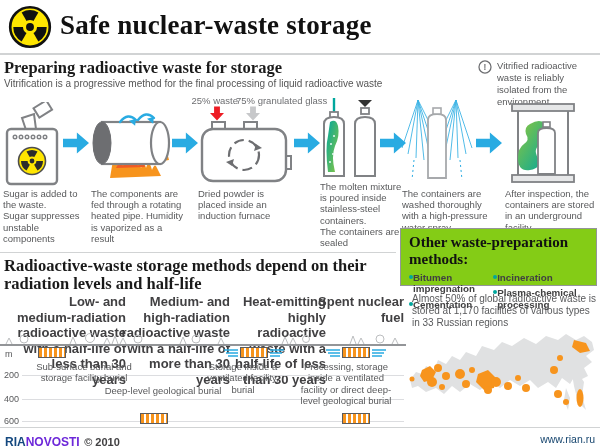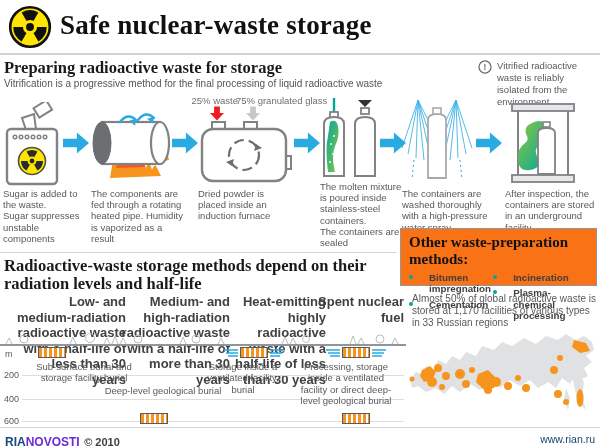--- a/index.html
+++ b/index.html
@@ -17,23 +17,23 @@
   h1{font-size:27px;font-weight:700;color:#111;letter-spacing:.2px}
   h2{font-size:16.5px;font-weight:700;color:#1a1a1a;line-height:1.1}
   .sub{font-size:10px;color:#555}
   .colhead{font-size:13px;font-weight:700;color:#414042;text-align:right;line-height:1.2}
   .method{font-size:9.5px;color:var(--gray-text);text-align:center;line-height:1.2}
   .tick{font-size:9px;color:var(--gray-text)}
   .inlabel{font-size:9.5px;color:#6d6e71;text-align:right}
   .note-text{font-size:9.5px;color:var(--gray-text);line-height:1.25}
   .bar{width:28px;height:11px;border:1.5px solid #5a5b5e;
        background:repeating-linear-gradient(90deg,var(--orange) 0 3px,#fff 3px 5px)}
-  .obox{border:1px solid #939598;background:#f97316;padding:5px 8px}
+  .obox{border:1px solid #939598;background:#84cc16;padding:5px 8px}
   .obox-title{font-size:15px;font-weight:700;color:#111}
-  .blt-item{display:flex;gap:16px;font-size:9.8px;font-weight:700;color:#404041;line-height:1.15;margin-top:4px}
+  .blt-item{display:flex;gap:0;font-size:9.8px;font-weight:700;color:#404041;line-height:1.15;margin-top:4px}
   .blt{flex:0 0 4px;width:4px;height:4px;border-radius:50%;background:var(--teal);margin-top:3px}
   .brand{font-size:12px;font-weight:700}
   .url{font-size:10.5px;font-weight:400;color:var(--navy)}
   svg{display:block} .fo{fill:var(--orange)} .fy{fill:var(--yellow)}
   .gridline{background:#dcdde0;height:1px}
 </style>
 </head>
 <body>
 
 <div class="page">

